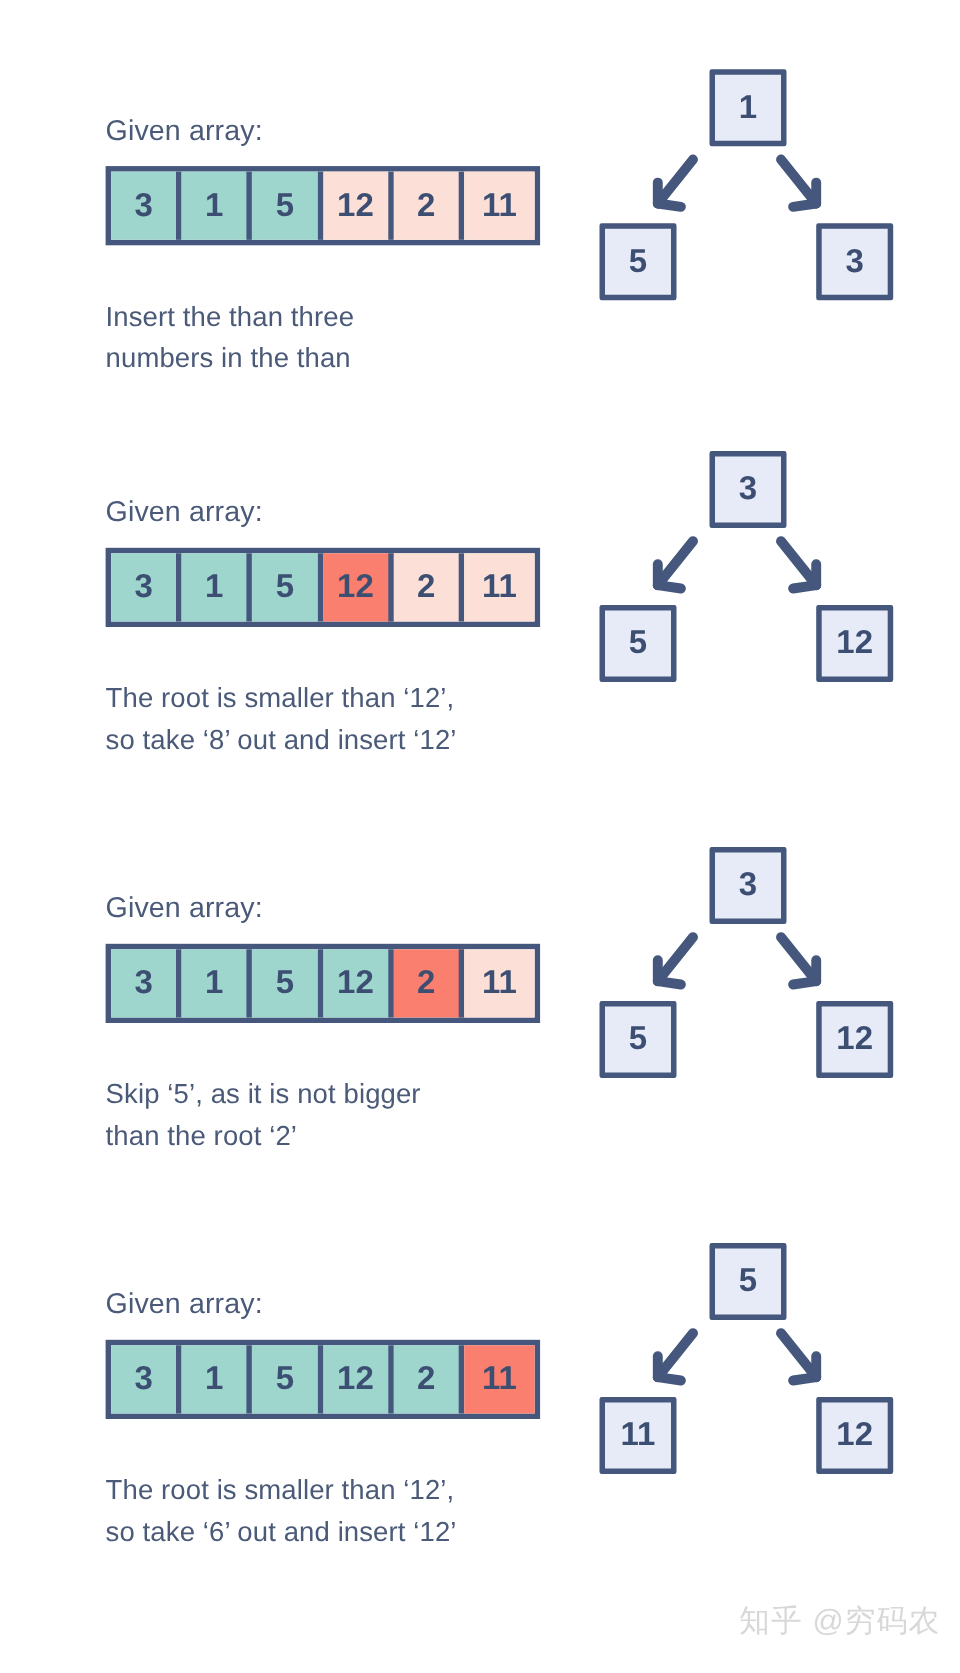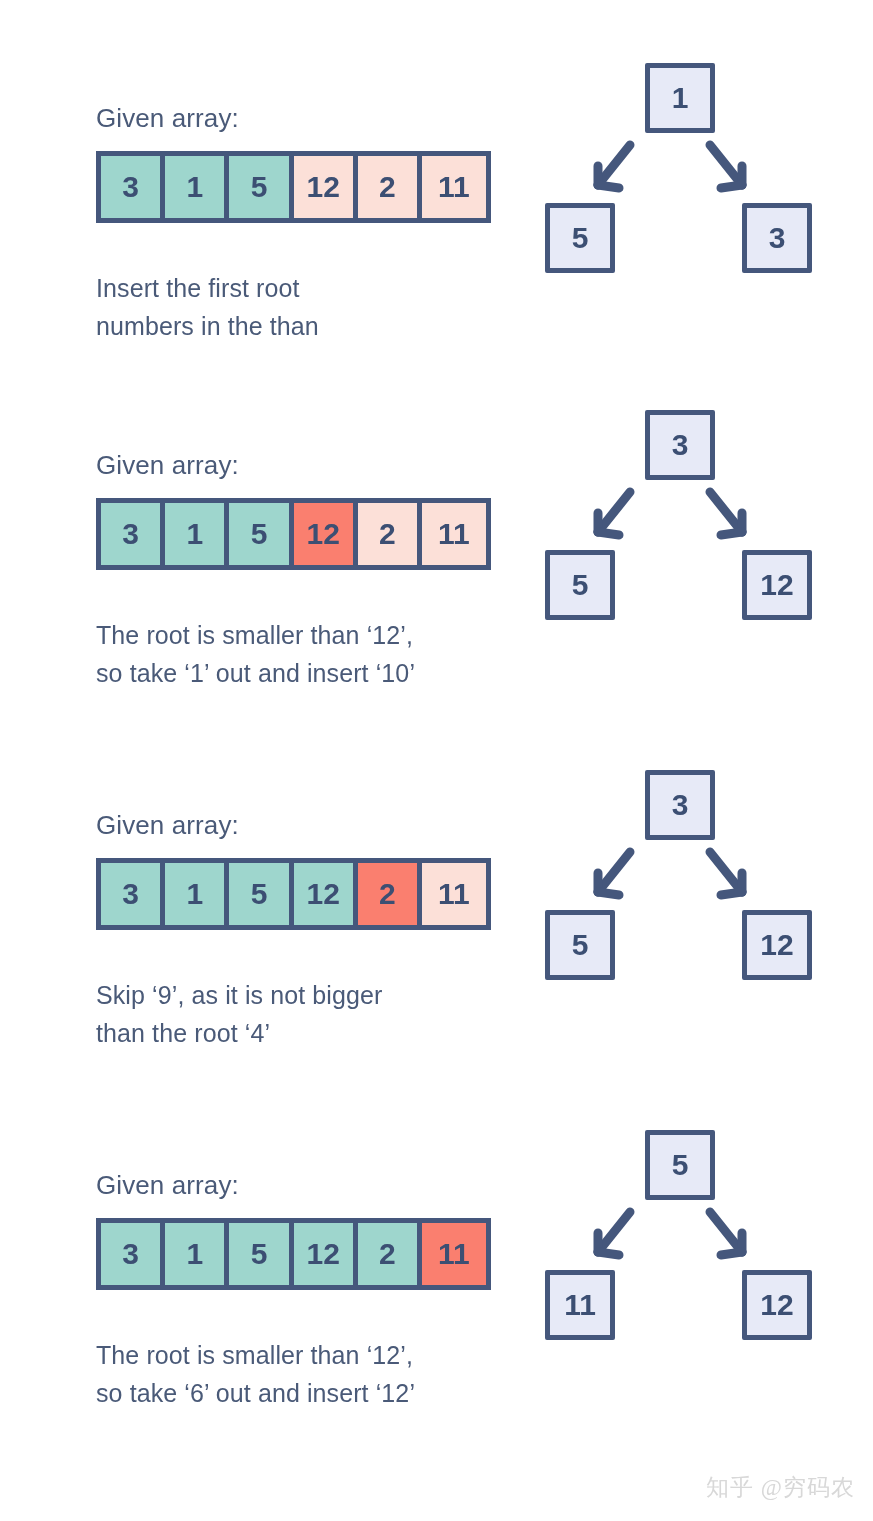--- a/index.html
+++ b/index.html
@@ -108,45 +108,45 @@
     top: 78px;
     width: 330px;
     height: 80px;
     pointer-events: none;
   }
 
   
   .watermark {
     position: absolute;
     right: 18px;
-    bottom: 18px;
-    font-size: 23px;
+    bottom: 28px;
+    font-size: 28px;
     color: #d8d8d8;
     letter-spacing: 1px;
-    font-family: Liberation Serif, serif;
+    font-family: Liberation Sans, sans-serif;
     white-space: nowrap;
   }
 </style>
 </head>
 <body>
 
 <div id="root">
     <div class="section" style="top: 55px;">
       <div class="left-col">
         <div class="heading">Given array:</div>
         <div class="array" style="margin-top: 18px;">
           <div class="array-cell teal">3</div>
           <div class="array-cell teal">1</div>
           <div class="array-cell teal">5</div>
           <div class="array-cell peach">12</div>
           <div class="array-cell peach">2</div>
           <div class="array-cell peach">11</div>
         </div>
         <div class="caption" style="margin-top: 46px;">
-          <div>Insert the first root</div>
+          <div>Insert the than three</div>
           <div>numbers in the than</div>
         </div>
       </div>
       <div class="right-col">
         <div class="tree">
 <svg class="arrow-svg" viewBox="0 0 330 80">
   <g stroke="#45577c" stroke-width="9" stroke-linecap="round" stroke-linejoin="round" fill="none">
     <path d="M 110 12 L 78 52"></path>
     <path d="M 78 52 L 78 33"></path>
     <path d="M 78 52 L 99 55"></path>
@@ -167,21 +167,21 @@
         <div class="array" style="margin-top: 18px;">
           <div class="array-cell teal">3</div>
           <div class="array-cell teal">1</div>
           <div class="array-cell teal">5</div>
           <div class="array-cell red">12</div>
           <div class="array-cell peach">2</div>
           <div class="array-cell peach">11</div>
         </div>
         <div class="caption" style="margin-top: 46px;">
           <div>The root is smaller than ‘12’,</div>
-          <div>so take ‘1’ out and insert ‘10’</div>
+          <div>so take ‘8’ out and insert ‘12’</div>
         </div>
       </div>
       <div class="right-col">
         <div class="tree">
 <svg class="arrow-svg" viewBox="0 0 330 80">
   <g stroke="#45577c" stroke-width="9" stroke-linecap="round" stroke-linejoin="round" fill="none">
     <path d="M 110 12 L 78 52"></path>
     <path d="M 78 52 L 78 33"></path>
     <path d="M 78 52 L 99 55"></path>
     <path d="M 190 12 L 222 52"></path>
@@ -200,22 +200,22 @@
         <div class="heading">Given array:</div>
         <div class="array" style="margin-top: 18px;">
           <div class="array-cell teal">3</div>
           <div class="array-cell teal">1</div>
           <div class="array-cell teal">5</div>
           <div class="array-cell teal">12</div>
           <div class="array-cell red">2</div>
           <div class="array-cell peach">11</div>
         </div>
         <div class="caption" style="margin-top: 46px;">
-          <div>Skip ‘9’, as it is not bigger</div>
-          <div>than the root ‘4’</div>
+          <div>Skip ‘5’, as it is not bigger</div>
+          <div>than the root ‘2’</div>
         </div>
       </div>
       <div class="right-col">
         <div class="tree">
 <svg class="arrow-svg" viewBox="0 0 330 80">
   <g stroke="#45577c" stroke-width="9" stroke-linecap="round" stroke-linejoin="round" fill="none">
     <path d="M 110 12 L 78 52"></path>
     <path d="M 78 52 L 78 33"></path>
     <path d="M 78 52 L 99 55"></path>
     <path d="M 190 12 L 222 52"></path>

